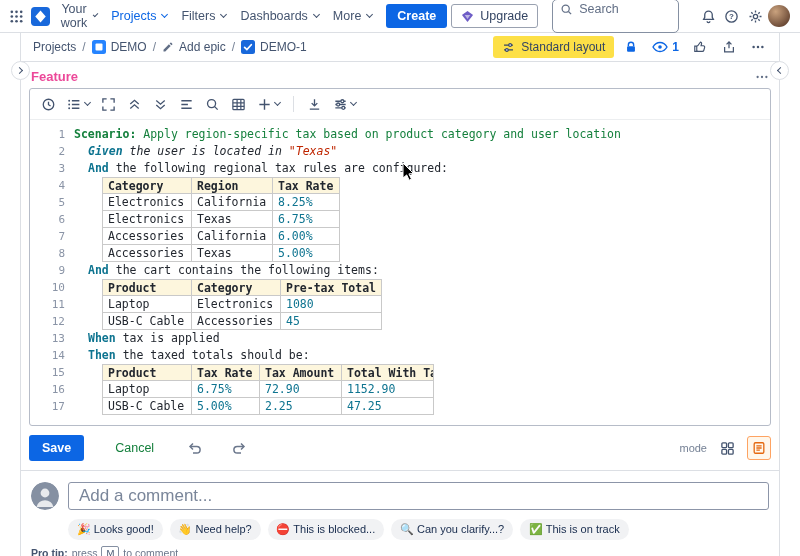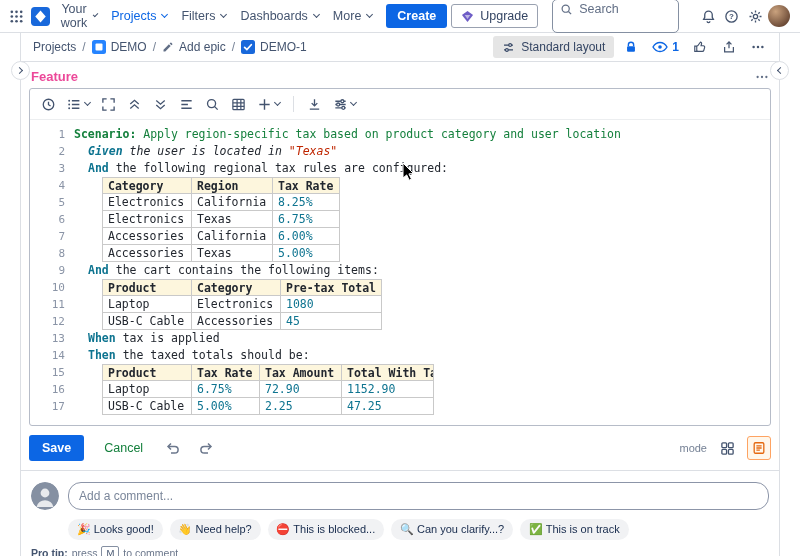--- a/index.html
+++ b/index.html
@@ -36,21 +36,21 @@
   .edge-left{left:-10px}
   .edge-right{right:-10px}
 
   
   .bc-bar{height:29px;display:flex;align-items:center;padding:0 9px;border-bottom:1px solid #dcdfe4;flex:none}
   .bc{display:flex;align-items:center}
   .bc-item{display:flex;align-items:center;gap:5px;font-size:12px;color:#44546f;text-decoration:none;padding:2px 3px;border-radius:3px}
   .bc-sep{color:#758195;font-size:12px;margin:0 3px}
   .bc-icon{display:flex}
   .bc-right{margin-left:auto;display:flex;align-items:center;gap:5px}
-  .layout-btn{gap:6px;background:#e5e5e5;border-radius:3px;padding:4px 9px;font-size:12px;font-weight:500;color:#344563}
+  .layout-btn{gap:6px;background:#fde047;border-radius:3px;padding:4px 9px;font-size:12px;font-weight:500;color:#344563}
   .watch{gap:4px;color:#0c66e4;font-size:12px;font-weight:600;padding:2px 4px}
 
   
   .panel-head{display:flex;align-items:center;padding:7px 10px 4px;flex:none}
   .panel-title{font-size:13px;font-weight:700;color:#ec4899}
   .panel-more{margin-left:auto;color:#626f86}
 
   
   .editor{margin:0 8px;border:1px solid #b6bcc8;border-radius:3px;flex:none;background:#fff}
   .ed-toolbar{display:flex;align-items:center;gap:5px;height:31px;padding:0 8px;border-bottom:1px solid #eceef0}
@@ -70,33 +70,33 @@
     border-left:1px solid #c9c9c9;border-bottom:1px solid #c9c9c9}
   .trow .cell:last-child{border-right:1px solid #c9c9c9}
   .trow.hdr .cell{border-top:1px solid #c9c9c9;background:#fdf6dd;font-weight:700;color:#22272f}
   .txt{color:#22272f}
   .num{color:#0e7490}
   .tbl0 .c0{width:89px}.tbl0 .c1{width:81px}.tbl0 .c2{width:68px}
   .tbl1 .c0{width:89px}.tbl1 .c1{width:89px}.tbl1 .c2{width:102px}
   .tbl2 .c0{width:89px}.tbl2 .c1{width:68px}.tbl2 .c2{width:82px}.tbl2 .c3{width:93px}
 
   
-  .actions{display:flex;align-items:center;gap:7px;padding:9px 8px;flex:none}
+  .actions{display:flex;align-items:center;gap:18px;padding:9px 8px;flex:none}
   .save-btn{background:#0c66e4;color:#fff;font-weight:600;font-size:12.5px;padding:6px 13px;border-radius:3px;margin-right:3px}
   .cancel-btn{color:#15803d;font-size:12.5px;font-weight:500;padding:6px 10px;border-radius:3px}
   .mode-area{margin-left:auto;display:flex;align-items:center;gap:8px}
   .mode-label{font-size:11px;color:#758195}
   .mode-btn{justify-content:center;width:24px;height:24px;border-radius:3px;color:#44546f;border:1px solid transparent}
   .mode-btn.selected{color:#e56910;border-color:#fea362;background:#fff7eb}
 
   
   .comment{border-top:1px solid #dcdfe4;padding:11px 10px 4px;flex:1;display:flex;flex-direction:column;min-height:0}
   .comment-row{display:flex;gap:9px;align-items:center}
   .c-avatar{width:28px;height:28px;border-radius:50%;overflow:hidden;flex:none;display:block}
-  .comment-input{flex:1;height:28px;border:1px solid #8c95a8;border-radius:13px;padding:0 10px;font-size:12px;background:#fff}
+  .comment-input{flex:1;height:28px;border:1px solid #8c95a8;border-radius:3px;padding:0 10px;font-size:17px;background:#fff}
   .comment-input::placeholder{color:#7a869a}
   .pills{display:flex;gap:7px;margin:9px 0 0 37px;flex-wrap:nowrap}
   .pill{background:#f1f2f4;border-radius:12px;padding:4px 9px;font-size:11px;color:#172b4d;white-space:nowrap}
   .pro-tip{margin-top:auto;padding:6px 0 4px;font-size:10.5px;color:#6b778c;display:flex;gap:4px;align-items:center}
   .pro-tip b{color:#44546f}
   .kbd{border:1px solid #8590a2;border-radius:2px;padding:0 4px;font-size:9.5px;line-height:12px;color:#44546f}
 
   .cursor{position:absolute;left:402px;top:162px;z-index:50;pointer-events:none}
 </style>
 </head>

